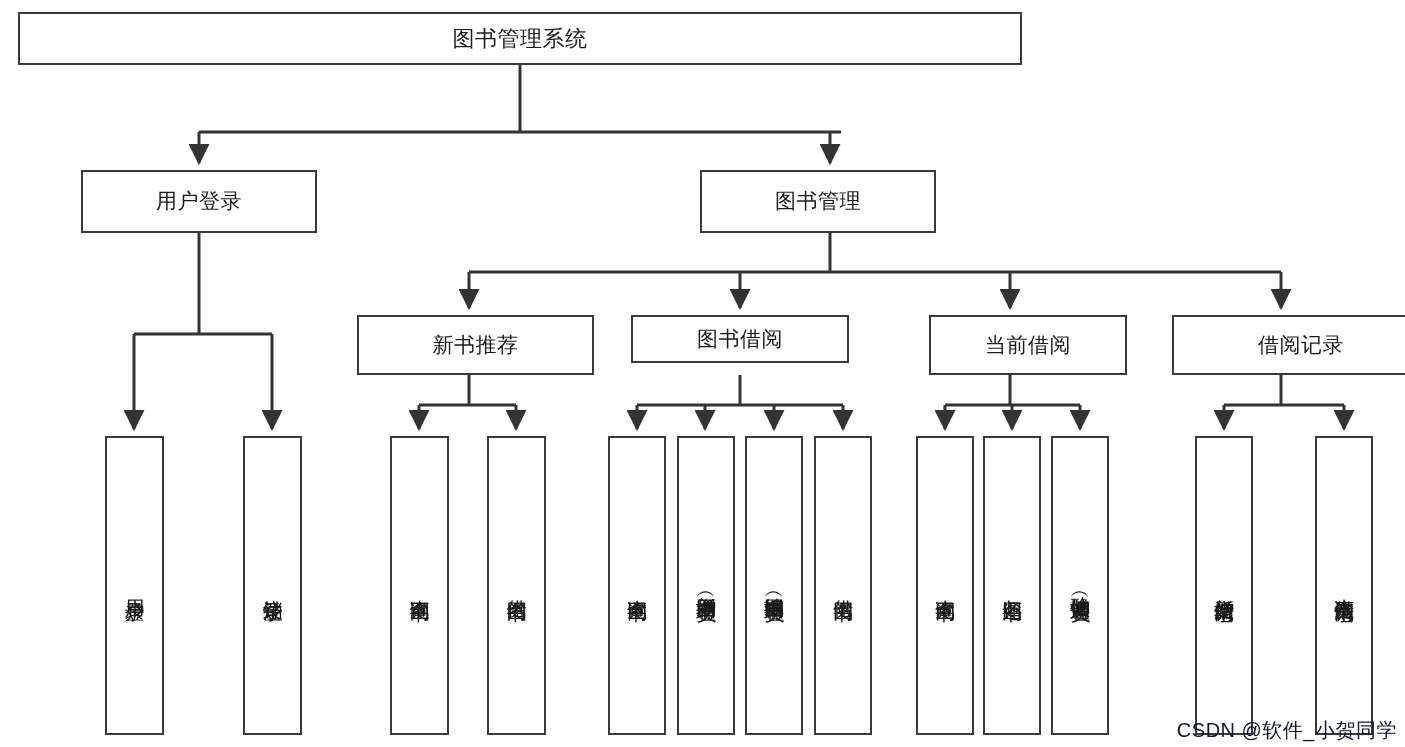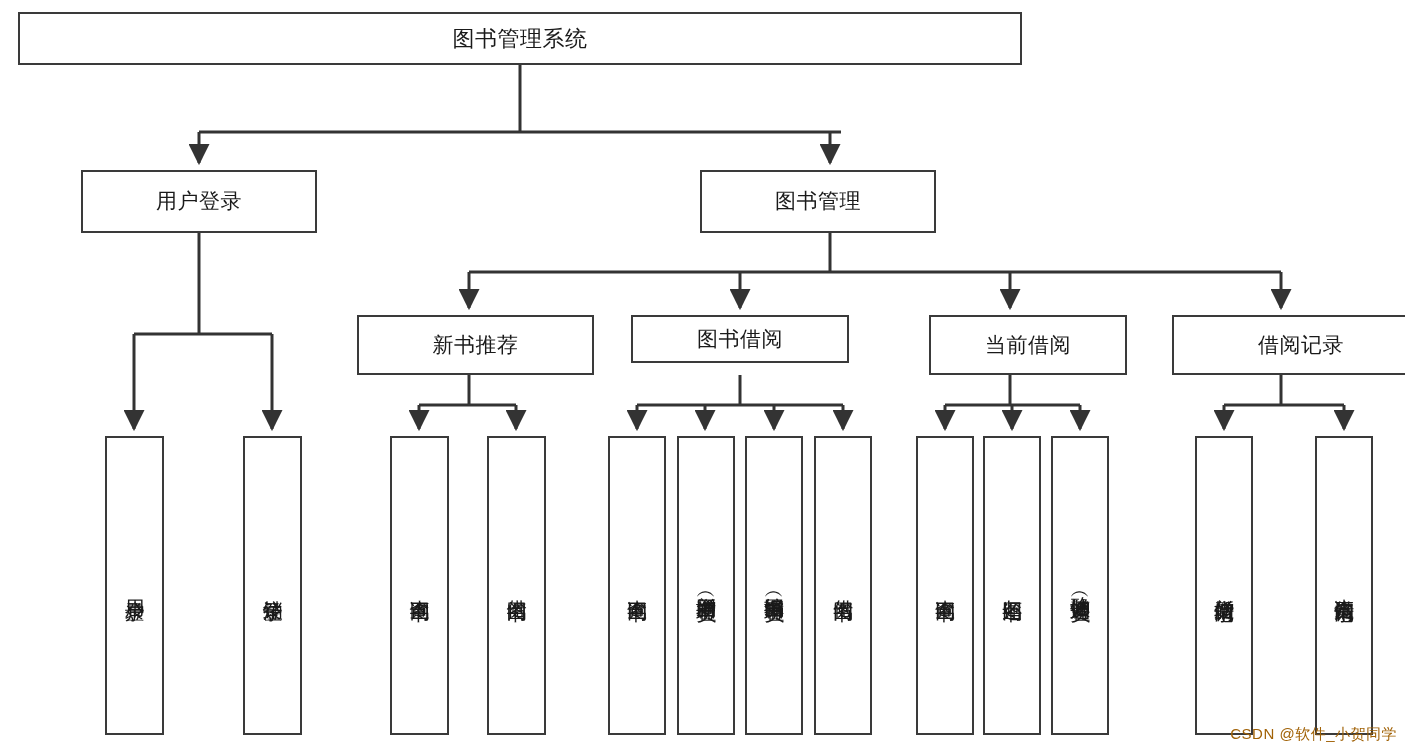--- a/index.html
+++ b/index.html
@@ -53,22 +53,22 @@
     max-height:290px;
   }
   .node.root .label{font-size:22px;}
   .node.lvl2 .label{font-size:21px;}
   .node.lvl3 .label{font-size:21px;}
 
   #watermark{
     position:absolute;
     right:8px;
     bottom:3px;
-    font-size:15px;
-    color:#a16207;
+    font-size:20px;
+    color:#0f172a;
     letter-spacing:0.5px;
     white-space:nowrap;
     font-family:"Liberation Sans","DejaVu Sans",sans-serif;
   }
 </style>
 </head>
 <body>
 
 <div id="canvas">
 

